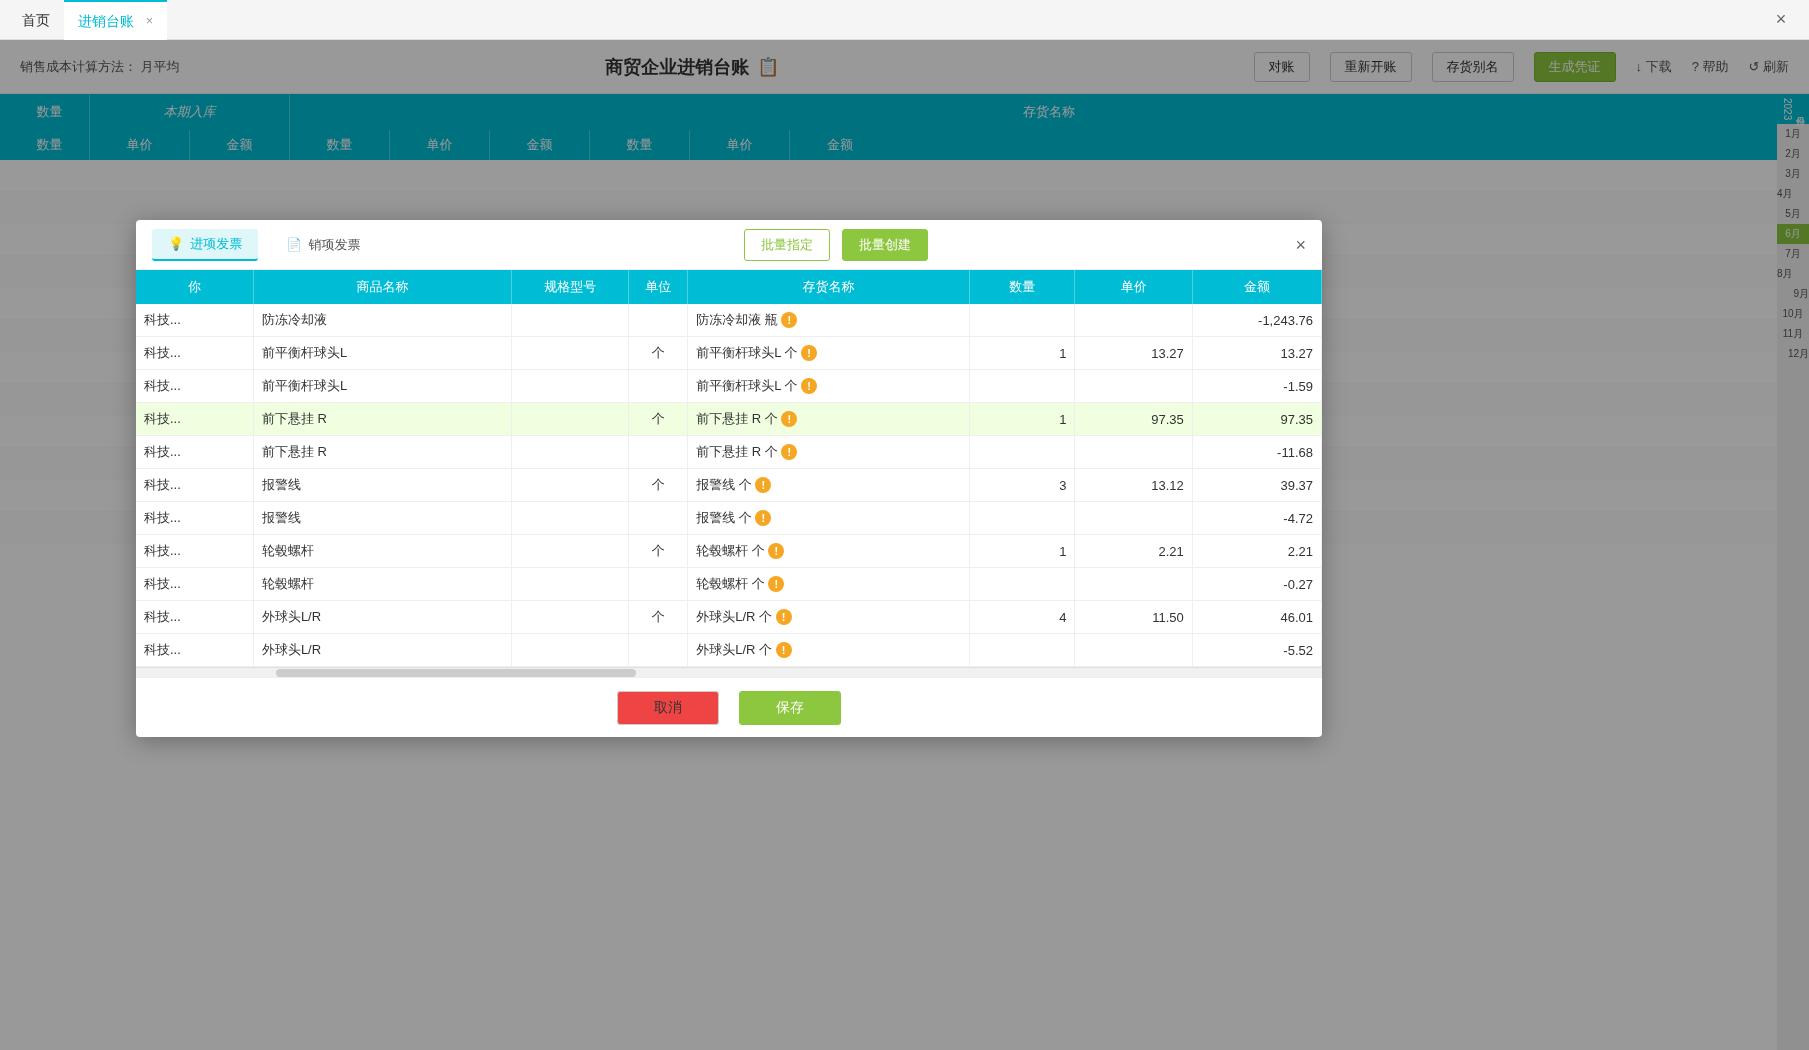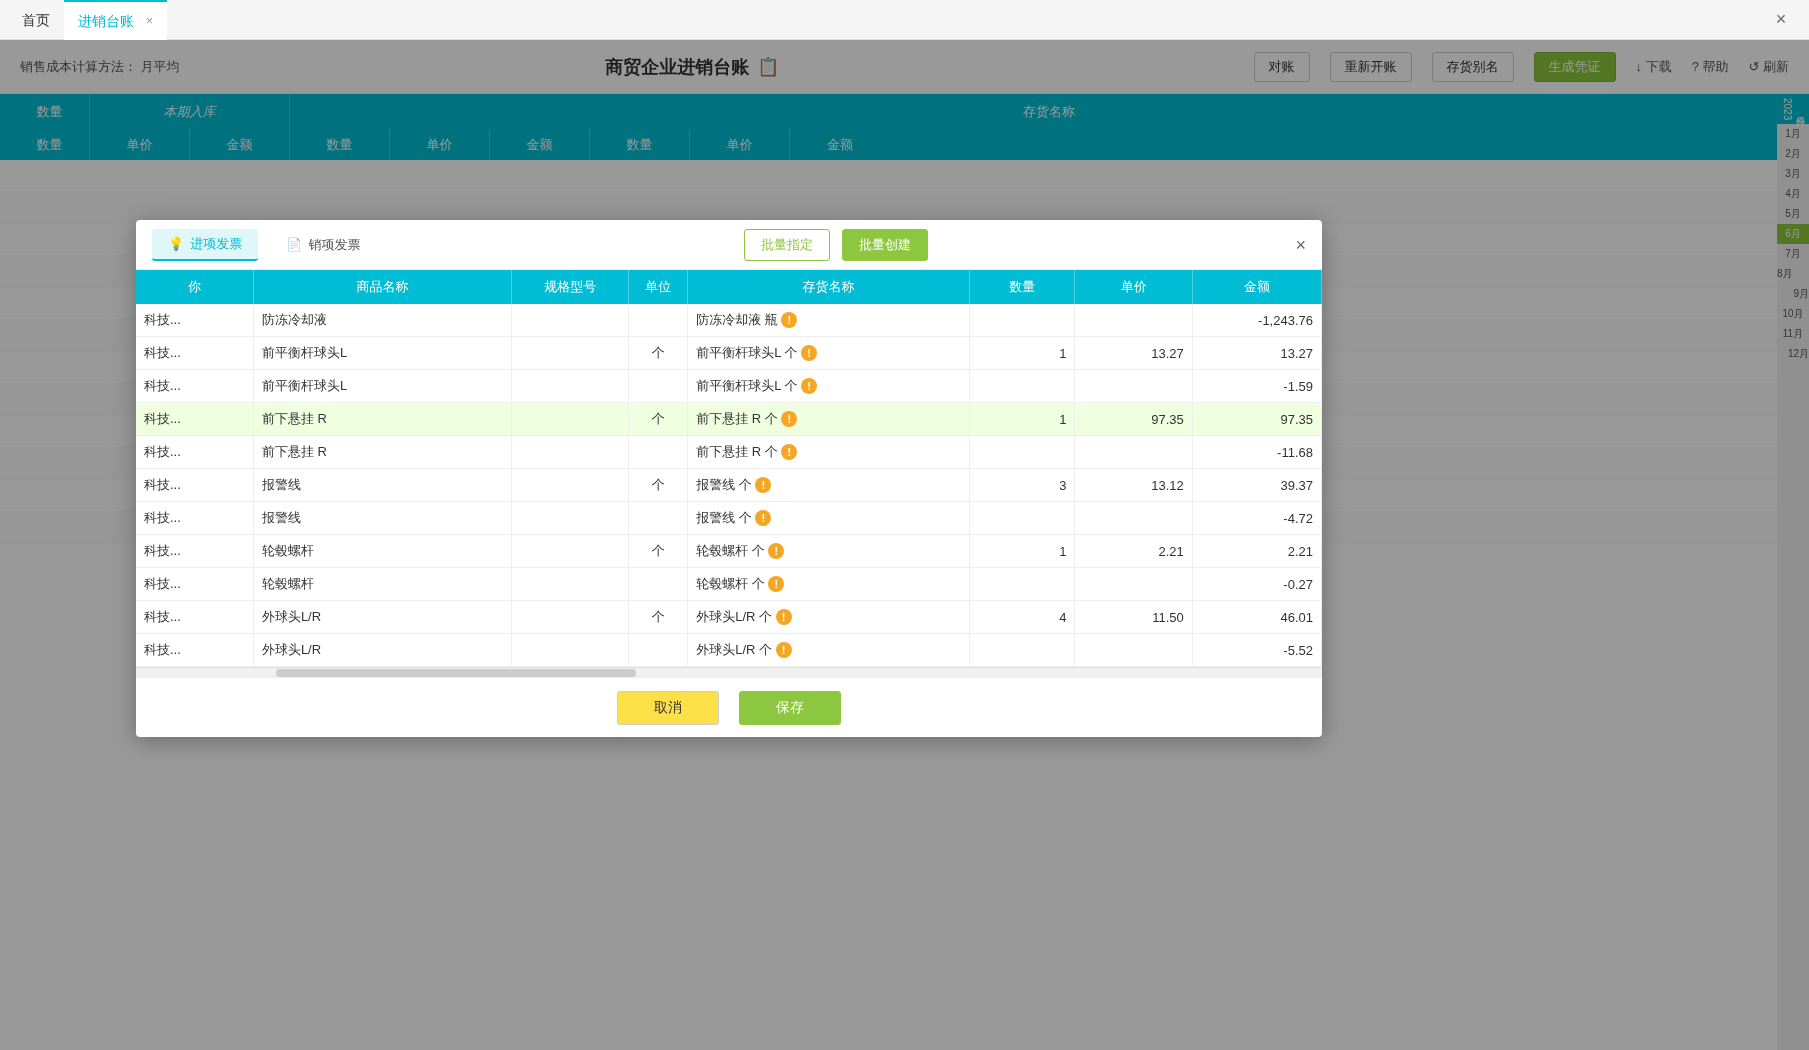--- a/index.html
+++ b/index.html
@@ -251,21 +251,21 @@
       display: flex;
       align-items: center;
       justify-content: center;
       gap: 20px;
       border-top: 1px solid #eee;
     }
     .footer-btn-cancel {
       padding: 7px 36px;
       border: 1px solid #ccc;
       border-radius: 3px;
-      background: #fde047;
+      background: #ef4444;
       color: #333;
       cursor: pointer;
       font-size: 14px;
     }
     .footer-btn-save {
       padding: 7px 36px;
       border: 1px solid #8dc63f;
       border-radius: 3px;
       background: #8dc63f;
       color: #fff;
@@ -375,21 +375,21 @@
     <div style="height:32px; border-bottom:1px solid #eee; background:#f9f9f9;"></div>
     <div style="height:32px; border-bottom:1px solid #eee;"></div>
     <div style="height:32px; border-bottom:1px solid #eee; background:#f9f9f9;"></div>
   </div>
 
   <div style="position:absolute; right:0; top:54px; width:32px; height:calc(100% - 54px); background:#f0f0f0; display:flex; flex-direction:column; align-items:center; font-size:11px; overflow:hidden;">
     <div style="background:#00bcd4; color:#fff; width:100%; text-align:center; padding:4px 2px; font-size:10px; writing-mode:vertical-rl;">月份<br>2023</div>
     <div style="width:100%; text-align:center; padding:3px 0; color:#555; font-size:10px; cursor:pointer;">1月</div>
     <div style="width:100%; text-align:center; padding:3px 8px; color:#555; font-size:10px; cursor:pointer;">2月</div>
     <div style="width:100%; text-align:center; padding:3px 0; color:#555; font-size:10px; cursor:pointer;">3月</div>
-    <div style="width:100%; text-align:center; padding:3px 0; color:#555; font-size:10px; cursor:pointer;">4月</div>
+    <div style="width:100%; text-align:left; padding:3px 0; color:#555; font-size:10px; cursor:pointer;">4月</div>
     <div style="width:100%; text-align:center; padding:3px 0; color:#555; font-size:10px; cursor:pointer;">5月</div>
     <div style="width:100%; text-align:center; padding:3px 0; background:#8dc63f; color:#fff; font-size:10px; cursor:pointer;">6月</div>
     <div style="width:100%; text-align:center; padding:3px 0; color:#555; font-size:10px; cursor:pointer;">7月</div>
     <div style="width:100%; text-align:left; padding:3px 0; color:#555; font-size:10px; cursor:pointer;">8月</div>
     <div style="width:100%; text-align:right; padding:3px 0; color:#555; font-size:10px; cursor:pointer;">9月</div>
     <div style="width:100%; text-align:center; padding:3px 0; color:#555; font-size:10px; cursor:pointer;">10月</div>
     <div style="width:100%; text-align:center; padding:3px 0; color:#555; font-size:10px; cursor:pointer;">11月</div>
     <div style="width:100%; text-align:right; padding:3px 0; color:#555; font-size:10px; cursor:pointer;">12月</div>
   </div>
 

